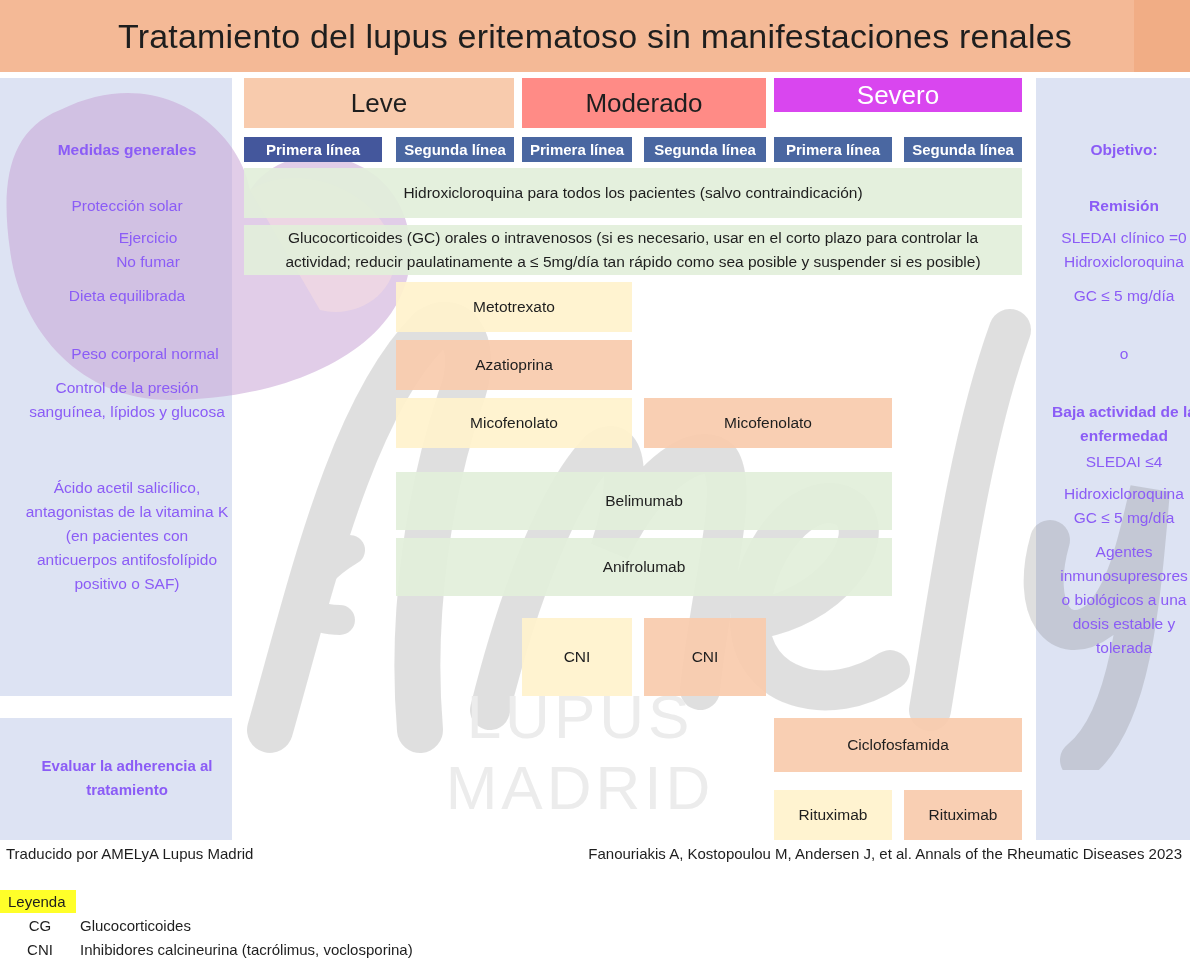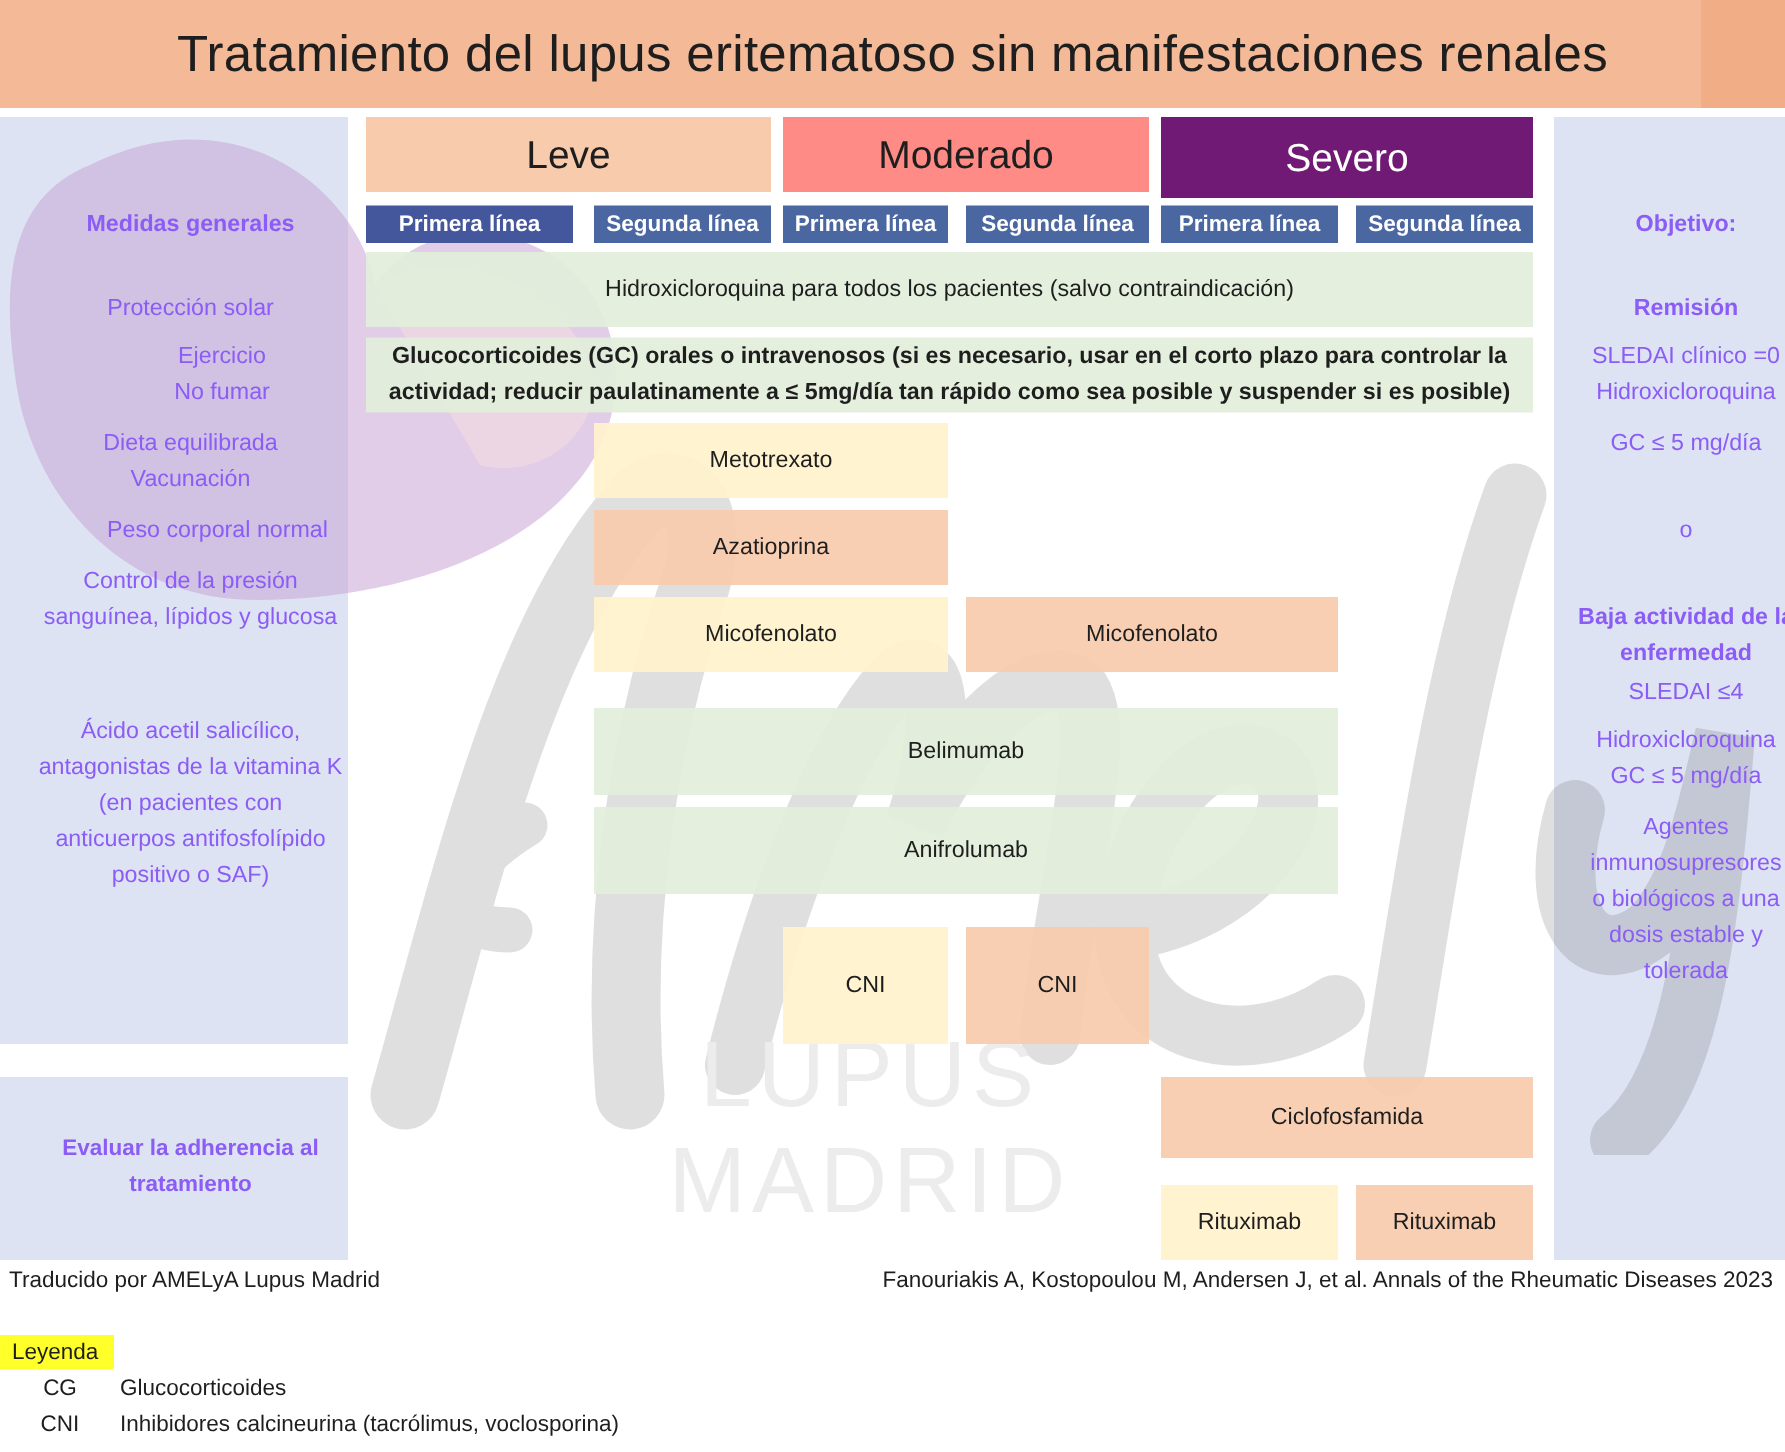--- a/index.html
+++ b/index.html
@@ -23,21 +23,21 @@
     
     .wm { pointer-events: none; }
     #wm-heart { left: 0; top: 70px; width: 420px; height: 470px; opacity: 0.55; }
     #wm-script { left: 230px; top: 290px; width: 1000px; height: 480px; opacity: 0.18; }
     #wm-text { left: 330px; top: 712px; width: 500px; height: 80px; font-size: 62px; letter-spacing: 4px; color: #ececec; font-weight: normal; }
 
     
     .sev { font-size: 26px; color: #1e1e1e; }
     #sev-leve { left: 244px; top: 78px; width: 270px; height: 50px; background: #f8cbad; }
     #sev-mod { left: 522px; top: 78px; width: 244px; height: 50px; background: #ff8b86; }
-    #sev-sev { left: 774px; top: 78px; width: 248px; height: 54px; background: #701a75; color: #ffffff; }
+    #sev-sev { left: 774px; top: 78px; width: 248px; height: 34px; background: #d946ef; color: #ffffff; }
 
     
     .line { height: 25px; top: 137px; font-size: 15px; font-weight: bold; color: #ffffff; background: #4a67a1; }
     .line.first { background: #44579c; }
 
     
     .box { font-size: 15.5px; color: #1e1e1e; line-height: 24px; }
     .green { background: rgba(226, 239, 218, 0.92); }
     .yellow { background: rgba(255, 242, 204, 0.92); }
     .salmon { background: rgba(248, 203, 173, 0.92); }
@@ -83,21 +83,21 @@
 <div id="sev-sev" class="abs center sev">Severo</div>
 
 <div class="abs center line first" style="left:244px;width:138px;">Primera línea</div>
 <div class="abs center line" style="left:396px;width:118px;">Segunda línea</div>
 <div class="abs center line" style="left:522px;width:110px;">Primera línea</div>
 <div class="abs center line" style="left:644px;width:122px;">Segunda línea</div>
 <div class="abs center line" style="left:774px;width:118px;">Primera línea</div>
 <div class="abs center line" style="left:904px;width:118px;">Segunda línea</div>
 
 <div class="abs center box green" style="left:244px;top:168px;width:778px;height:50px;">Hidroxicloroquina para todos los pacientes (salvo contraindicación)</div>
-<div class="abs box green" style="left:244px;top:225px;width:778px;height:50px;padding-top:1px;text-align:center;font-weight:bold;">
+<div class="abs box green" style="left:244px;top:225px;width:778px;height:50px;padding-top:1px;text-align:center;">
   <div>Glucocorticoides (GC) orales o intravenosos (si es necesario, usar en el corto plazo para controlar la</div>
   <div>actividad; reducir paulatinamente a ≤ 5mg/día tan rápido como sea posible y suspender si es posible)</div>
 </div>
 
 <div class="abs center box yellow" style="left:396px;top:282px;width:236px;height:50px;">Metotrexato</div>
 <div class="abs center box salmon" style="left:396px;top:340px;width:236px;height:50px;">Azatioprina</div>
 <div class="abs center box yellow" style="left:396px;top:398px;width:236px;height:50px;">Micofenolato</div>
 <div class="abs center box salmon" style="left:644px;top:398px;width:248px;height:50px;">Micofenolato</div>
 
 <div class="abs center box green" style="left:396px;top:472px;width:496px;height:58px;">Belimumab</div>
@@ -111,21 +111,20 @@
 <div class="abs center box salmon" style="left:904px;top:790px;width:118px;height:50px;">Rituximab</div>
 
 <div class="abs side-text bold" style="left:0;top:138px;width:232px;">Medidas generales</div>
 <div class="abs side-text" style="left:0;top:194px;width:232px;">Protección solar</div>
 <div class="abs side-text" style="left:0;top:226px;width:232px;padding-left:42px;">
   <div>Ejercicio</div>
   <div>No fumar</div>
 </div>
 <div class="abs side-text" style="left:0;top:284px;width:232px;">
   <div>Dieta equilibrada</div>
-  <div>Vacunación</div>
 </div>
 <div class="abs side-text" style="left:0;top:342px;width:232px;padding-left:36px;">Peso corporal normal</div>
 <div class="abs side-text" style="left:0;top:376px;width:232px;">
   <div>Control de la presión</div>
   <div>sanguínea, lípidos y glucosa</div>
 </div>
 <div class="abs side-text" style="left:0;top:476px;width:232px;">
   <div>Ácido acetil salicílico,</div>
   <div>antagonistas de la vitamina K</div>
   <div>(en pacientes con</div>

